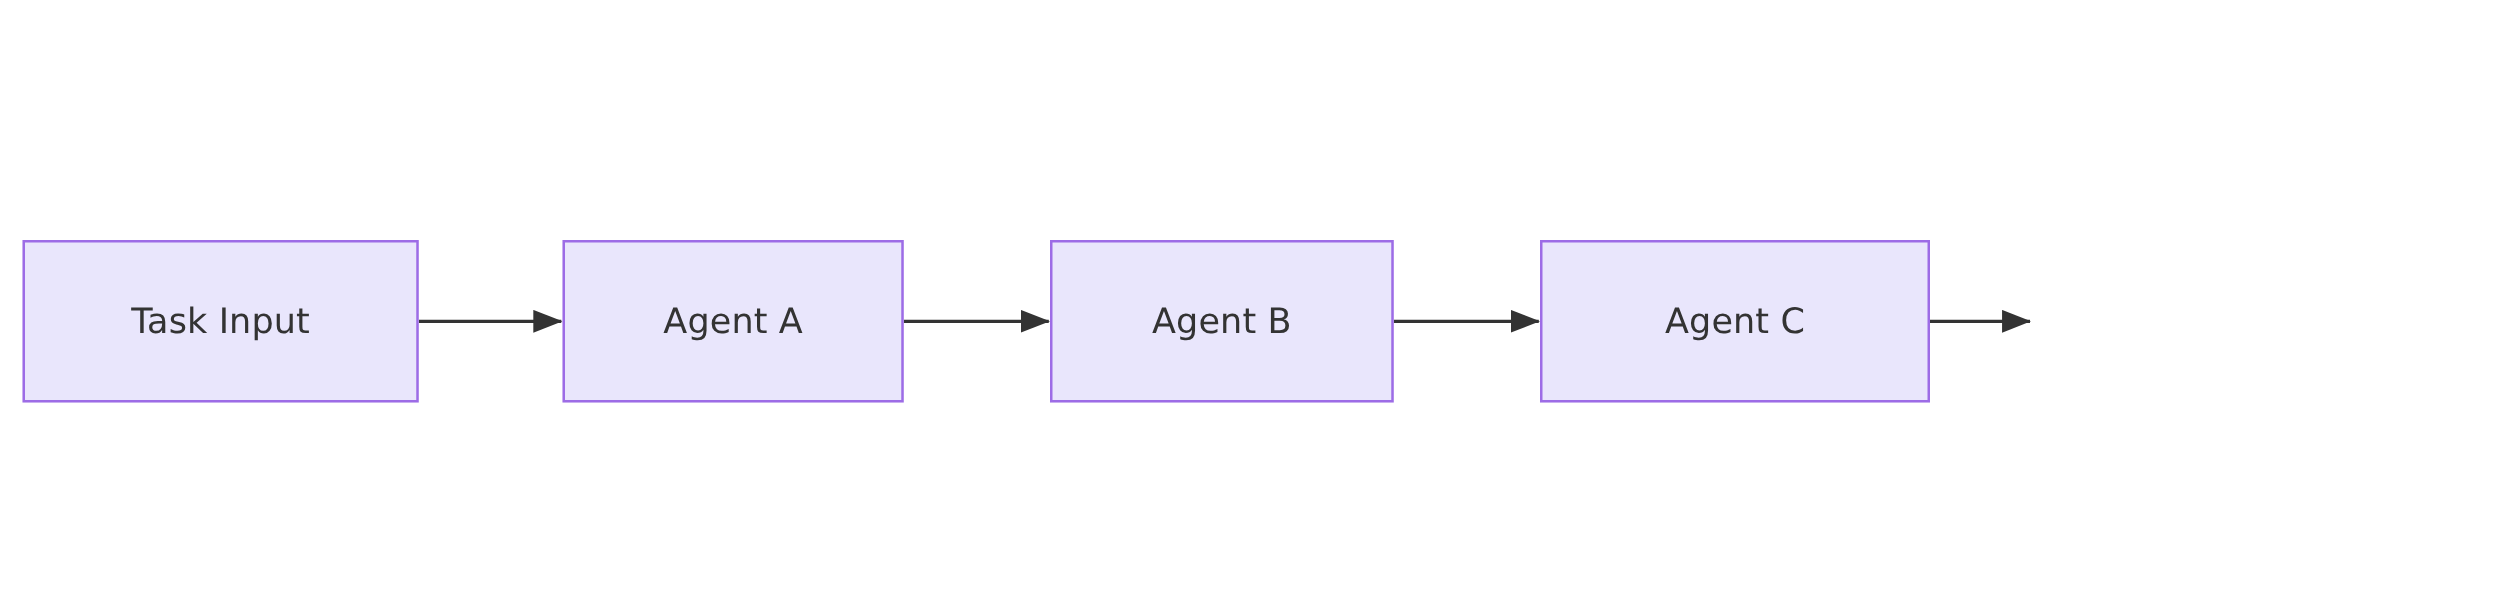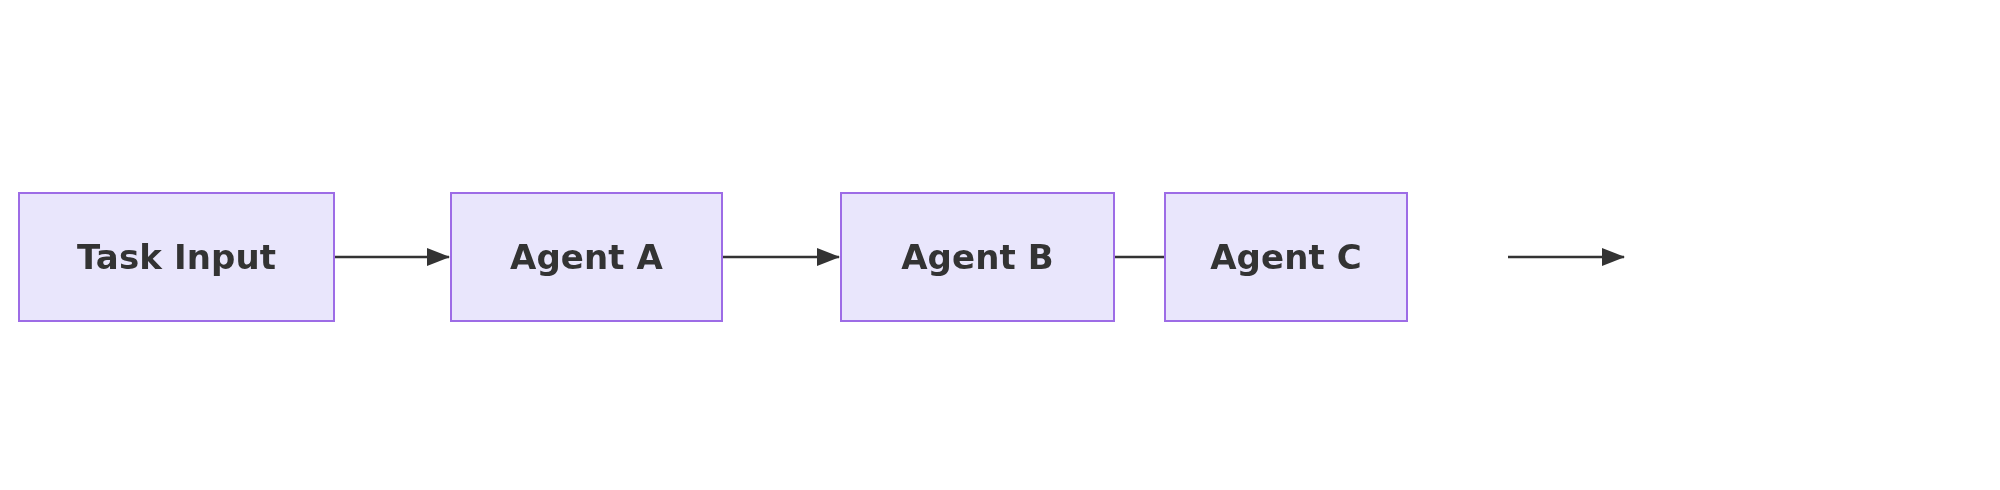--- a/index.html
+++ b/index.html
@@ -26,42 +26,42 @@
     display: flex;
     align-items: center;
     justify-content: center;
     background: #e9e6fc;
     border: 2.5px solid #9d6ce6;
     border-radius: 0px;
     top: 192px;
     height: 130px;
   }
   .node-label {
-    font-size: 34px;
+    font-size: 28px;
     line-height: 1;
     color: #333333;
     font-family: "DejaVu Sans", "Liberation Sans", sans-serif;
-    font-weight: 700;
+    font-weight: 400;
     letter-spacing: 0.1px;
     white-space: nowrap;
     -webkit-font-smoothing: antialiased;
   }
   .edge-layer {
     position: absolute;
     left: 0;
     top: 0;
     width: 2000px;
     height: 490px;
     pointer-events: none;
   }
   
   #node-0 { left: 18px;   width: 317px; }
   #node-1 { left: 450px;  width: 273px; }
   #node-2 { left: 840px;  width: 275px; }
-  #node-3 { left: 1164px; width: 244px; }
+  #node-3 { left: 1232px; width: 312px; }
   #node-4 { left: 1625px; width: 357px; }
 </style>
 </head>
 <body>
 
 <div id="diagram-canvas">
 
   <svg class="edge-layer" width="2000" height="490" viewBox="0 0 2000 490" xmlns="http://www.w3.org/2000/svg">
     <defs>
       <marker id="arrowhead" markerWidth="9" markerHeight="7" refX="8.6" refY="3.5" orient="auto" markerUnits="strokeWidth">

